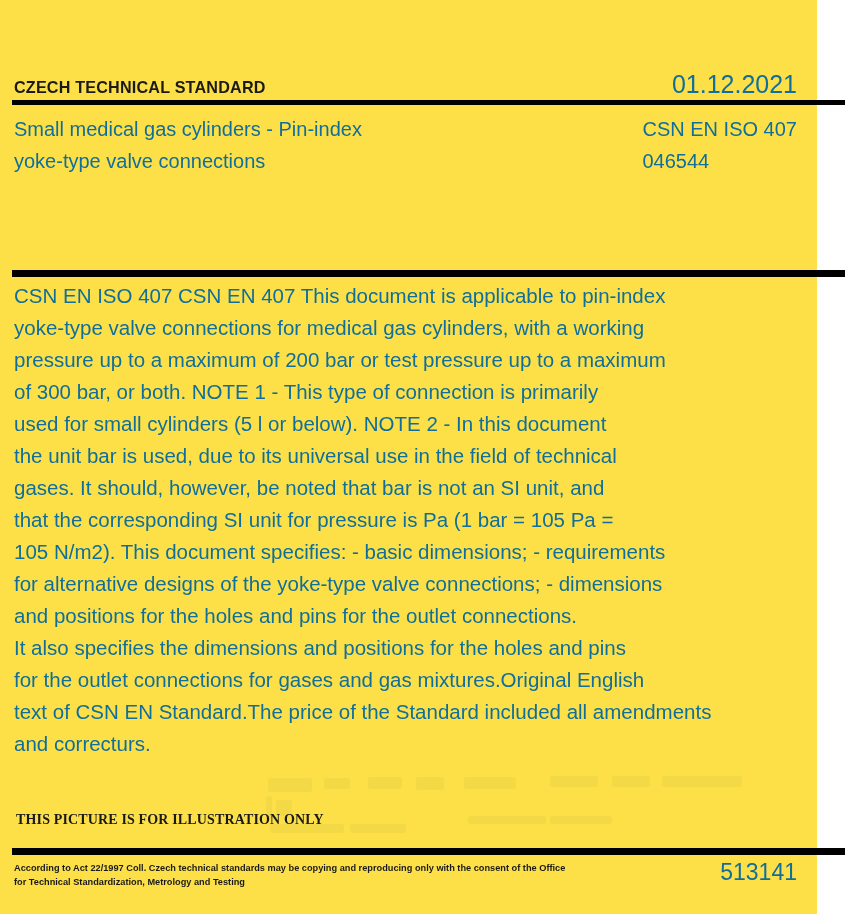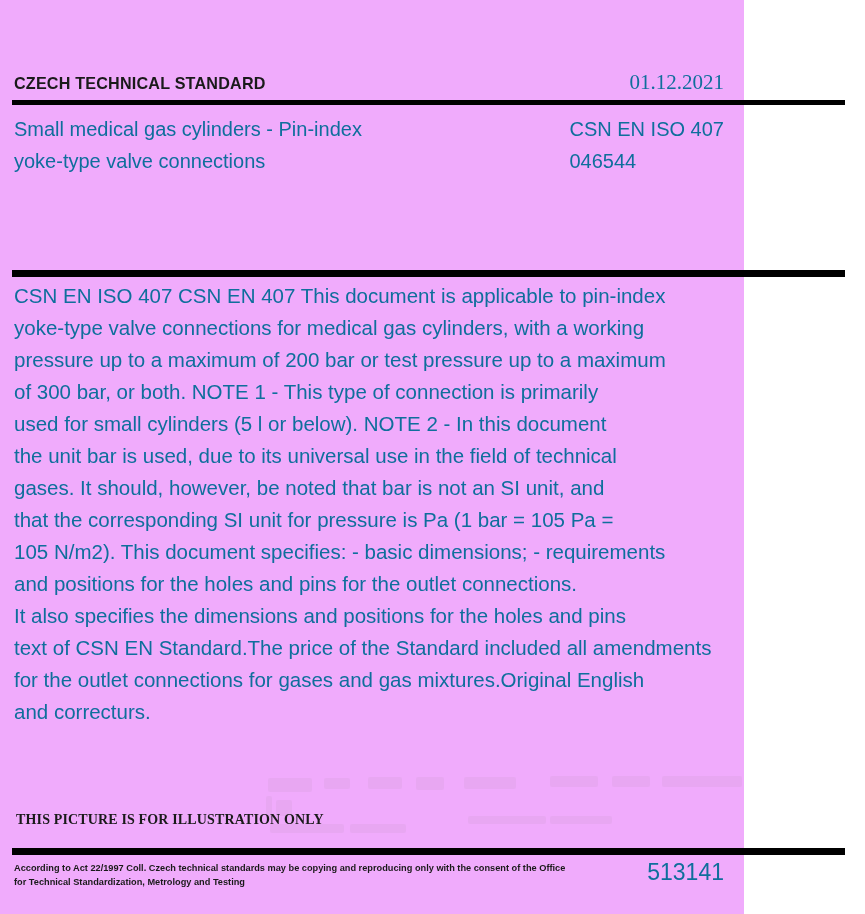--- a/index.html
+++ b/index.html
@@ -12,23 +12,23 @@
     width: 865px;
     height: 914px;
     font-family: "Liberation Sans", sans-serif;
     -webkit-font-smoothing: antialiased;
     overflow: hidden;
     position: relative;
   }
 
   .page {
     position: relative;
-    width: 744px;
+    width: 817px;
     height: 914px;
-    background: #f0abfc;
+    background: #fde047;
     box-sizing: border-box;
   }
 
   
   .header-row {
     position: absolute;
     left: 14px;
     right: 20px;
     top: 70px;
     height: 26px;
@@ -40,22 +40,22 @@
     font-family: "Liberation Sans", sans-serif;
     font-weight: bold;
     font-size: 17px;
     letter-spacing: 0.2px;
     color: #1a1a1a;
     transform: scaleX(0.95);
     transform-origin: left center;
     white-space: nowrap;
   }
   .header-date {
-    font-family: Liberation Serif, serif;
-    font-size: 21px;
+    font-family: Liberation Sans, sans-serif;
+    font-size: 25px;
     color: #0f6e9c;
     white-space: nowrap;
   }
 
   
   .rule {
     position: absolute;
     left: 12px;
     width: 833px;
     background: #000000;
@@ -181,24 +181,25 @@
   <div class="body-text">
     <div class="body-line">CSN EN ISO 407 CSN EN 407    This document is applicable to pin-index</div>
     <div class="body-line">yoke-type valve connections for medical gas cylinders, with a working</div>
     <div class="body-line">pressure up to a maximum of 200 bar or test pressure up to a maximum</div>
     <div class="body-line">of 300 bar, or both. NOTE 1 - This type of connection is primarily</div>
     <div class="body-line">used for small cylinders (5 l or below). NOTE 2 - In this document</div>
     <div class="body-line">the unit bar is used, due to its universal use in the field of technical</div>
     <div class="body-line">gases. It should, however, be noted that bar is not an SI unit, and</div>
     <div class="body-line">that the corresponding SI unit for pressure is Pa (1 bar = 105 Pa =</div>
     <div class="body-line">105 N/m2).   This document specifies: - basic dimensions; - requirements</div>
+    <div class="body-line">for alternative designs of the yoke-type valve connections; - dimensions</div>
     <div class="body-line">and positions for the holes and pins for the outlet connections.</div>
     <div class="body-line">It also specifies the dimensions and positions for the holes and pins</div>
+    <div class="body-line">for the outlet connections for gases and gas mixtures.Original English</div>
     <div class="body-line">text of CSN EN Standard.The price of the Standard included all amendments</div>
-    <div class="body-line">for the outlet connections for gases and gas mixtures.Original English</div>
     <div class="body-line">and correcturs.</div>
   </div>
 
   <div class="watermark">
     <div class="wm-b" style="left:18px;  top:16px; width:44px; height:14px;"></div>
     <div class="wm-b" style="left:74px;  top:16px; width:26px; height:11px;"></div>
     <div class="wm-b" style="left:118px; top:15px; width:34px; height:12px;"></div>
     <div class="wm-b" style="left:166px; top:15px; width:28px; height:13px;"></div>
     <div class="wm-b" style="left:214px; top:15px; width:52px; height:12px;"></div>
     <div class="wm-b" style="left:300px; top:14px; width:48px; height:11px;"></div>

